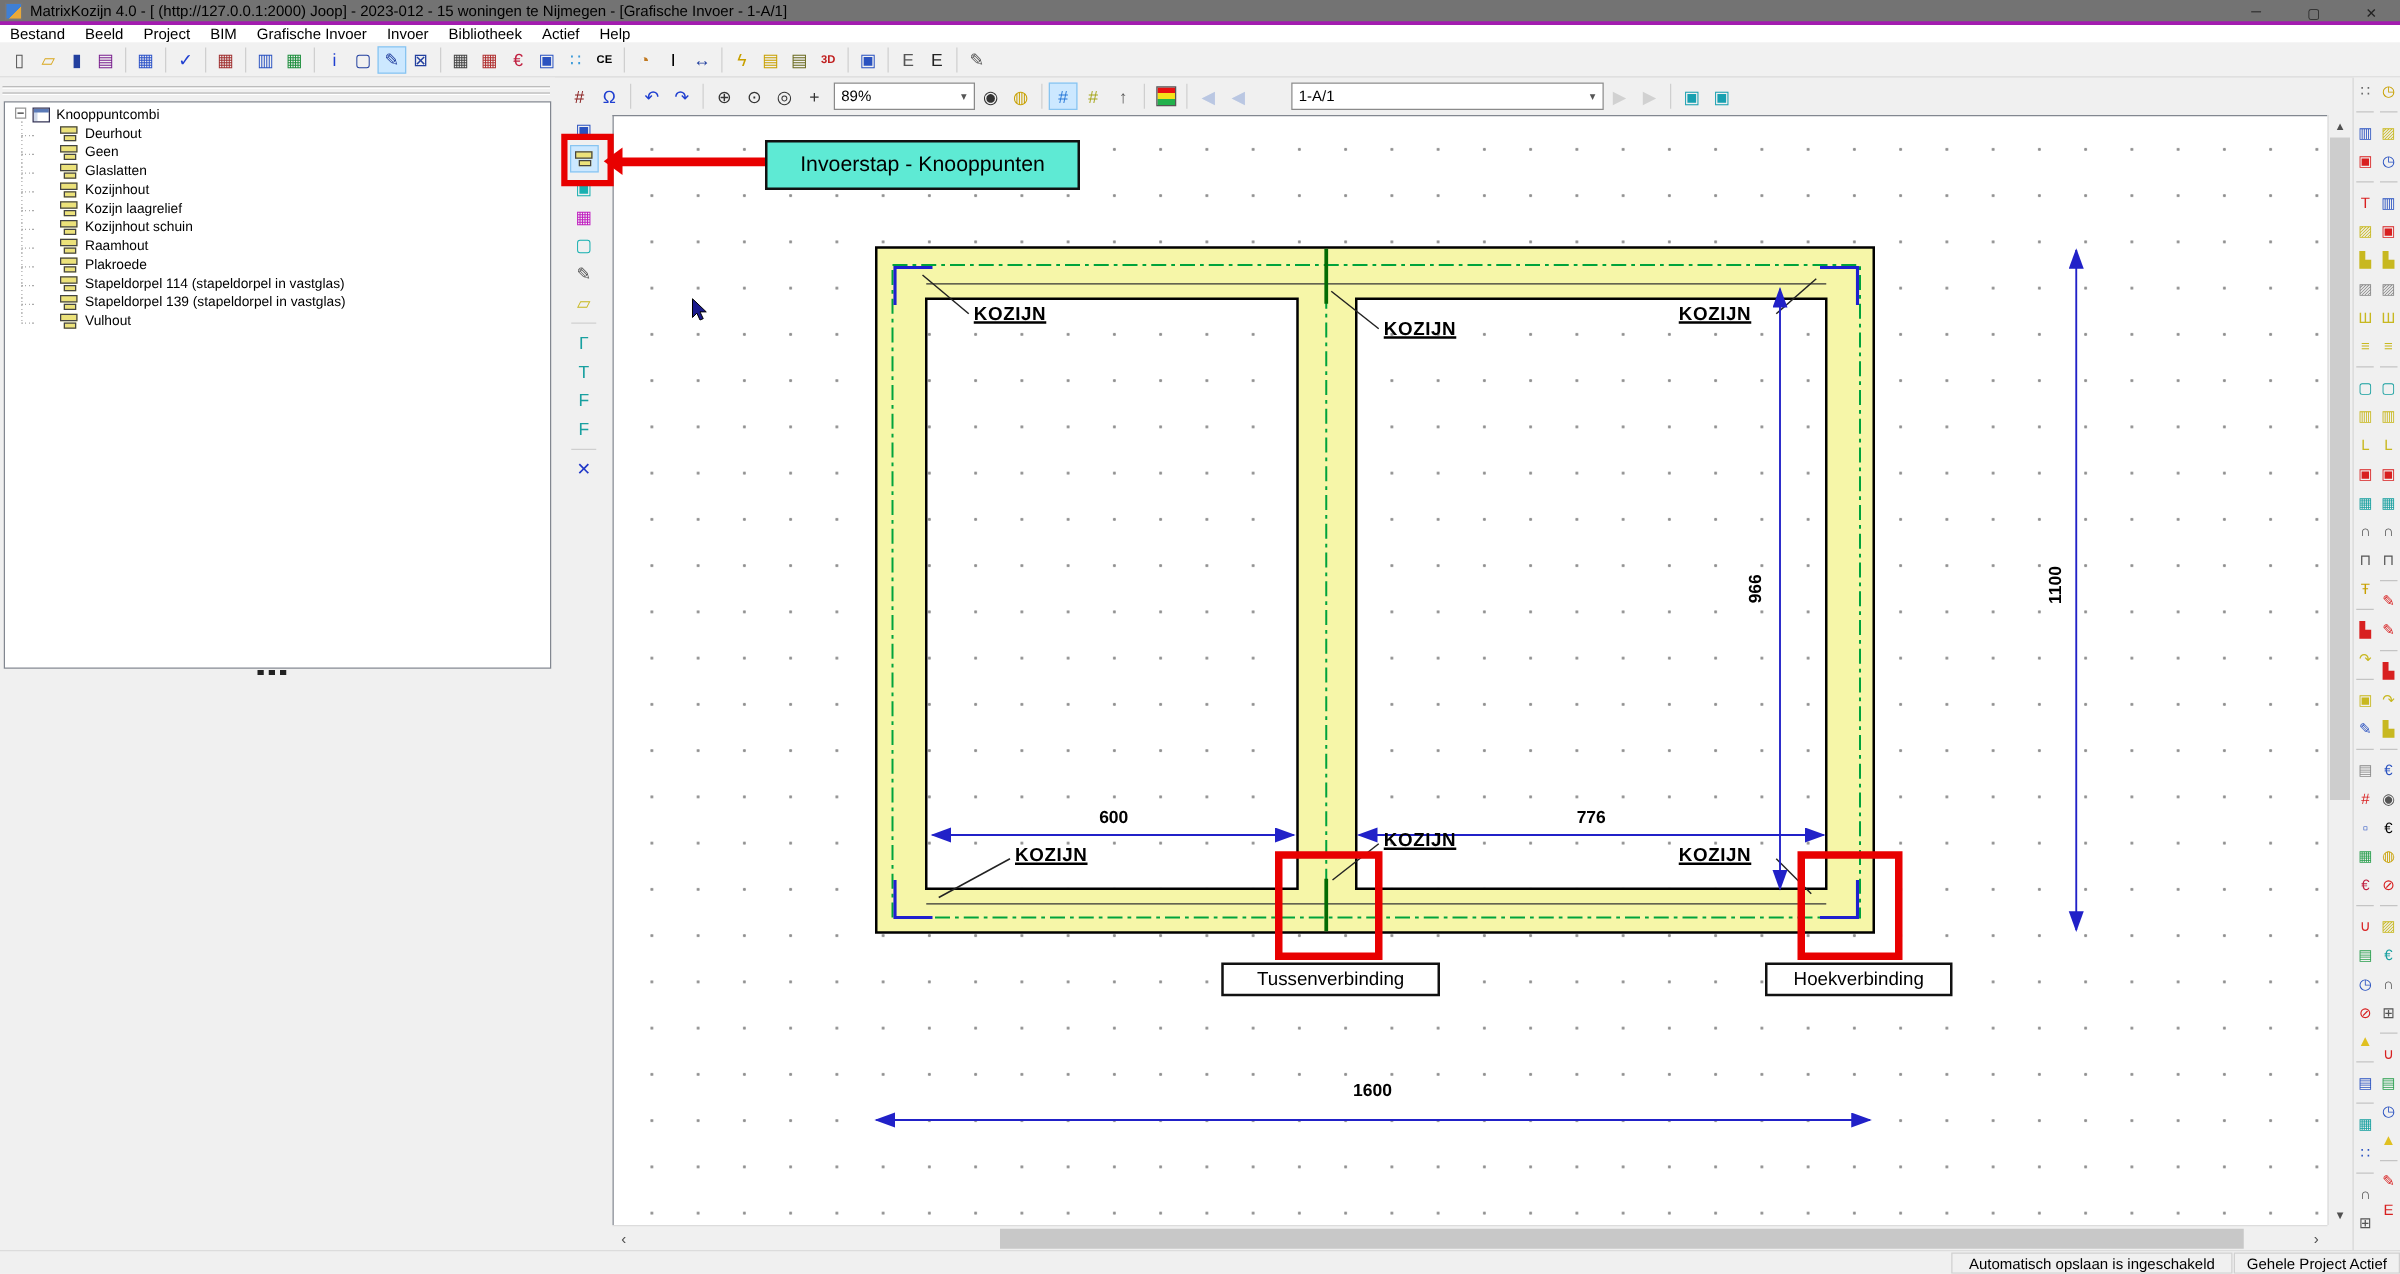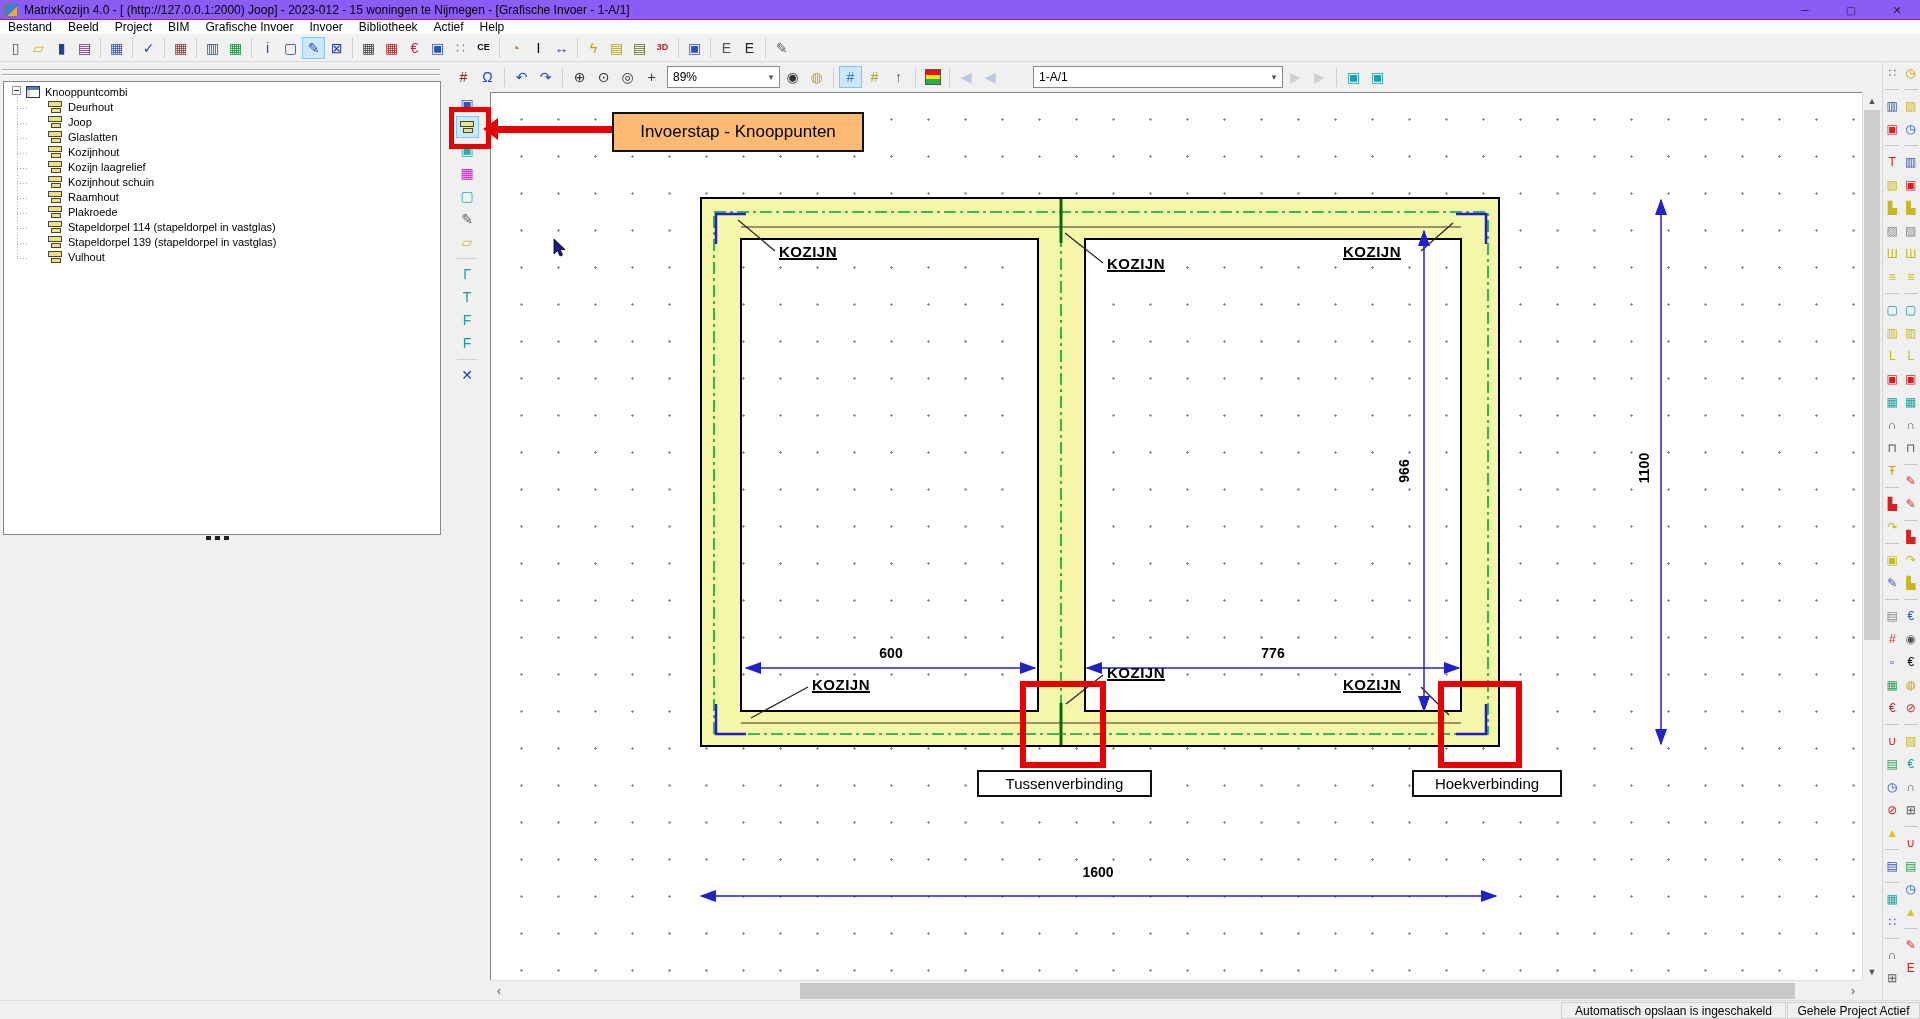--- a/index.html
+++ b/index.html
@@ -1,20 +1,20 @@
 <!DOCTYPE html>
 <html><head>
 <meta charset="utf-8">
 <style>
   *{margin:0;padding:0;box-sizing:border-box}
   html,body{width:1920px;height:1019px}
   body{position:relative;font-family:"Liberation Sans",sans-serif;background:#f0f0f0;overflow:hidden;color:#000}
 
   
-  #titlebar{position:absolute;left:0;top:0;width:1920px;height:20px;background:#8b5cf6;display:flex;align-items:center;padding-left:4px;gap:6px;border-bottom:1px solid #a21caf}
+  #titlebar{position:absolute;left:0;top:0;width:1920px;height:20px;background:#737373;display:flex;align-items:center;padding-left:4px;gap:6px;border-bottom:3px solid #a21caf}
   #app-icon{width:14px;height:14px;background:linear-gradient(135deg,#3f7fd4 60%,#e8a93a 60%);border:1px solid #777}
   #title-text{font-size:12px;white-space:nowrap}
   #win-controls{position:absolute;right:0;top:0;height:20px;display:flex}
   .win-btn{width:46px;height:20px;display:flex;align-items:center;justify-content:center;font-size:11px;color:#222;cursor:default}
 
   
   #menubar{position:absolute;left:0;top:20px;width:1920px;height:14px;background:#fff;display:flex;align-items:center;font-size:12px}
   .menu-item{padding:0 8px;height:14px;line-height:14px}
 
   
@@ -61,21 +61,21 @@
   #draw-svg{position:absolute;left:0;top:0}
   .kozijn{position:absolute;font-size:15px;font-weight:bold;text-decoration:underline;text-decoration-thickness:2px;letter-spacing:.5px}
   .dim{position:absolute;font-size:14px;font-weight:bold;width:60px;text-align:center}
   .dim.rot{transform:rotate(-90deg)}
   .callout{position:absolute;background:#fff;border:2px solid #111;display:flex;align-items:center;justify-content:center;font-size:15px}
 
   
   #anno-box-icon{position:absolute;left:449px;top:107px;width:42px;height:42px;border:5px solid #e80000;z-index:30}
   #anno-arrow-line{position:absolute;left:497px;top:126px;width:115px;height:7px;background:#e80000;z-index:30}
   #anno-arrow-head{position:absolute;left:483px;top:118px;width:0;height:0;border-top:11px solid transparent;border-bottom:11px solid transparent;border-right:15px solid #e80000;z-index:30}
-  #anno-step-label{position:absolute;left:612px;top:112px;width:252px;height:40px;background:#fdba74;border:2px solid #111;display:flex;align-items:center;justify-content:center;font-size:17px;z-index:30}
+  #anno-step-label{position:absolute;left:612px;top:112px;width:252px;height:40px;background:#5eead4;border:2px solid #111;display:flex;align-items:center;justify-content:center;font-size:17px;z-index:30}
 
   
   #vscroll{position:absolute;left:1862px;top:92px;width:18px;height:888px;background:#f0f0f0;border-left:1px solid #dcdcdc}
   #vscroll .sarrow{position:absolute;left:0;width:18px;height:17px;display:flex;align-items:center;justify-content:center;color:#505050;font-size:9px}
   #vthumb{position:absolute;left:1px;top:18px;width:16px;height:530px;background:#cdcdcd}
   #hscroll{position:absolute;left:490px;top:980px;width:1372px;height:20px;background:#f0f0f0;border-top:1px solid #dcdcdc}
   #hscroll .sarrow{position:absolute;top:0;width:18px;height:20px;display:flex;align-items:center;justify-content:center;color:#505050;font-size:12px}
   #hthumb{position:absolute;left:310px;top:2px;width:995px;height:16px;background:#c8c8c8}
 
   
@@ -308,21 +308,21 @@
       <span class="table-ico"></span>
       <span>Knooppuntcombi</span>
     </div>
     <div id="tree-kids">
         <div class="tree-row kid">
           <span class="profile-ico"></span>
           <span>Deurhout</span>
         </div>
         <div class="tree-row kid">
           <span class="profile-ico"></span>
-          <span>Joop</span>
+          <span>Geen</span>
         </div>
         <div class="tree-row kid">
           <span class="profile-ico"></span>
           <span>Glaslatten</span>
         </div>
         <div class="tree-row kid">
           <span class="profile-ico"></span>
           <span>Kozijnhout</span>
         </div>
         <div class="tree-row kid">

